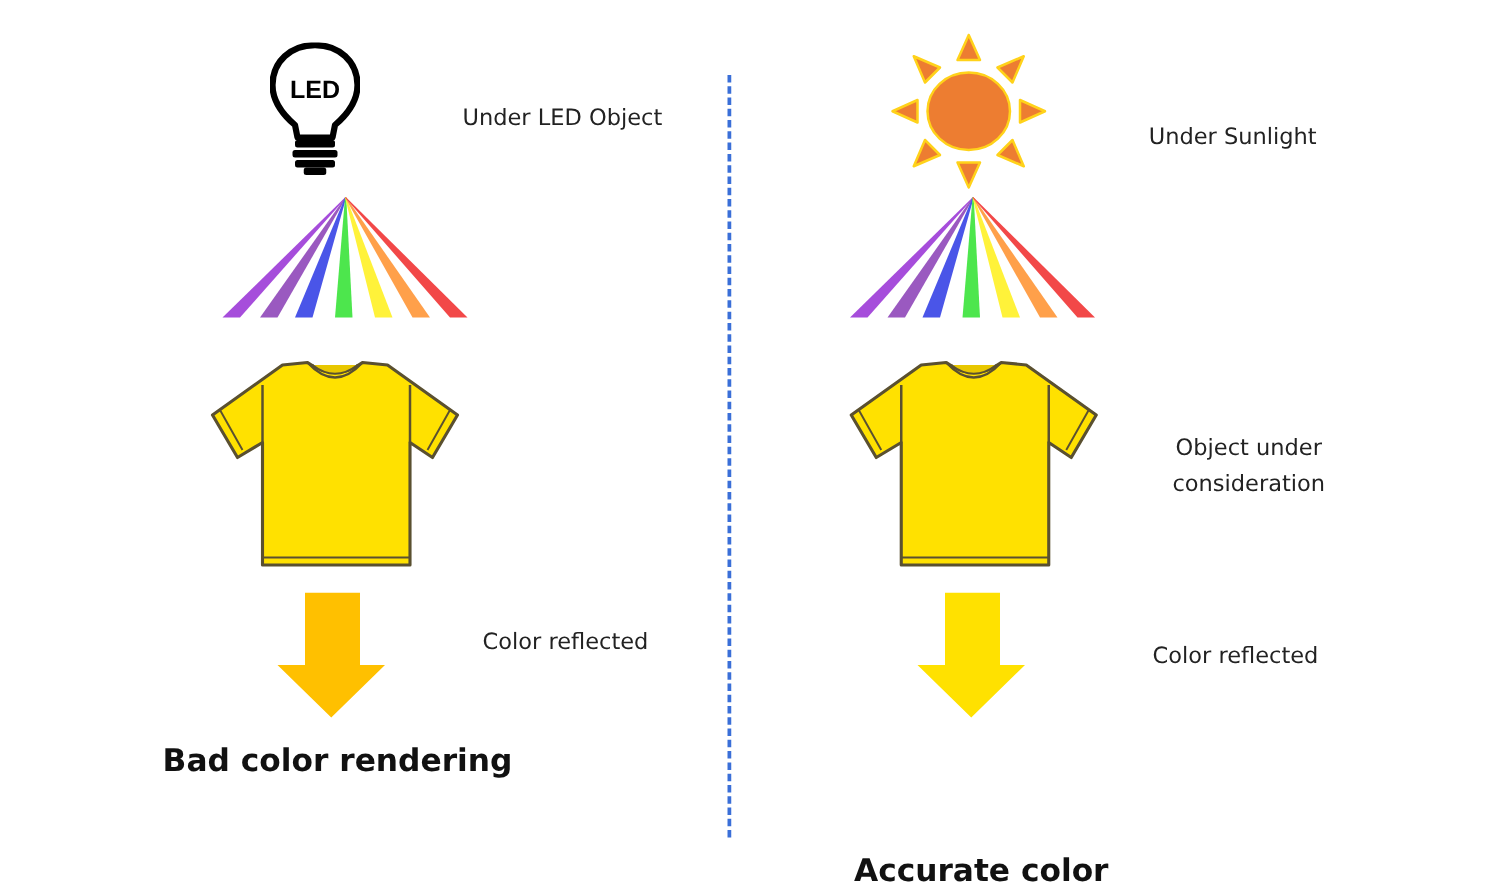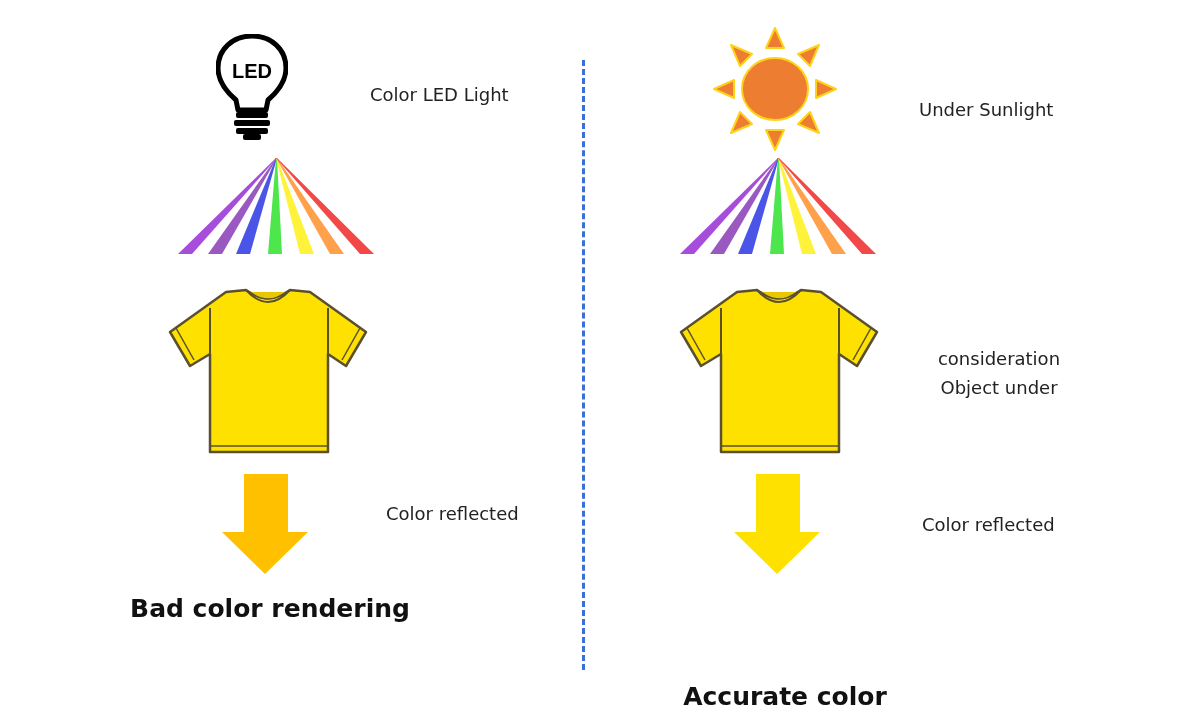--- a/index.html
+++ b/index.html
@@ -22,21 +22,21 @@
     <svg width="72" height="108" viewBox="0 0 72 108">
       <path d="M20 66 C 6 54, 2 44, 2 34 C 2 15, 17 2, 36 2 C 55 2, 70 15, 70 34 C 70 44, 66 54, 52 66 L 50 76 L 22 76 Z" fill="#fff" stroke="#000" stroke-width="5" stroke-linejoin="round"></path>
       <rect x="20" y="78" width="32" height="6" rx="2" fill="#000"></rect>
       <rect x="18" y="86" width="36" height="6" rx="2" fill="#000"></rect>
       <rect x="20" y="94" width="32" height="6" rx="2" fill="#000"></rect>
       <rect x="27" y="100" width="18" height="6" rx="2" fill="#000"></rect>
       <text x="36" y="44" text-anchor="middle" font-family="Liberation Sans, sans-serif" font-weight="bold" font-size="20" fill="#000">LED</text>
     </svg>
   </div>
 
-  <div class="abs label" style="left:370px; top:84px;">Color LED Light</div>
+  <div class="abs label" style="left:370px; top:84px;">Under LED Object</div>
 
   <div class="abs" style="left:176px; top:156px;">
     <svg width="200" height="100" viewBox="0 0 200 100">
       <polygon points="100,2 101,2 16,98 2,98" fill="#A64DDB"></polygon>
       <polygon points="100,2 101,2 46,98 32,98" fill="#9A59C0"></polygon>
       <polygon points="100,2 101,2 74,98 60,98" fill="#4A55E8"></polygon>
       <polygon points="100,2 101,2 106,98 92,98" fill="#4DE64D"></polygon>
       <polygon points="100,2 101,2 138,98 124,98" fill="#FFF23A"></polygon>
       <polygon points="100,2 101,2 168,98 154,98" fill="#FFA04A"></polygon>
       <polygon points="100,2 101,2 198,98 184,98" fill="#F24848"></polygon>
@@ -110,22 +110,22 @@
       <path d="M84 4 Q 102 18 120 4" fill="#E8C700" stroke="#5a5030" stroke-width="1.5"></path>
       <line x1="44" y1="66" x2="44" y2="20" stroke="#5a5030" stroke-width="2"></line>
       <line x1="162" y1="66" x2="162" y2="20" stroke="#5a5030" stroke-width="2"></line>
       <line x1="10" y1="40" x2="28" y2="72" stroke="#5a5030" stroke-width="1.5"></line>
       <line x1="194" y1="40" x2="176" y2="72" stroke="#5a5030" stroke-width="1.5"></line>
       <line x1="44" y1="158" x2="162" y2="158" stroke="#5a5030" stroke-width="1.5"></line>
     </svg>
   </div>
 
   <div class="abs label-multi" style="left:926px; top:344px; width:146px;">
+    <div>Object under</div>
     <div>consideration</div>
-    <div>Object under</div>
   </div>
 
   <div class="abs" style="left:732px; top:474px;">
     <svg width="90" height="102" viewBox="0 0 90 102">
       <polygon points="24,0 68,0 68,58 88,58 45,100 2,58 24,58" fill="#FFE100"></polygon>
     </svg>
   </div>
 
   <div class="abs label" style="left:922px; top:514px;">Color reflected</div>
 

